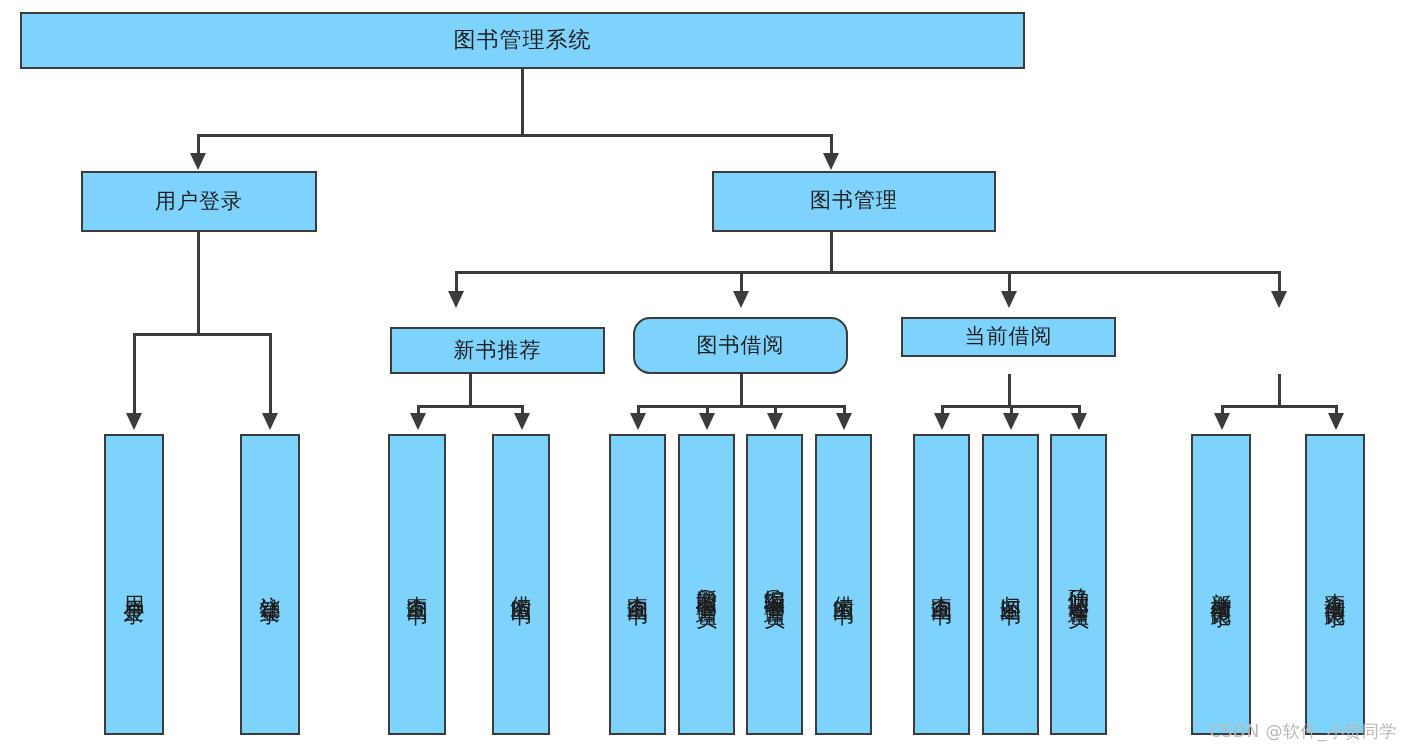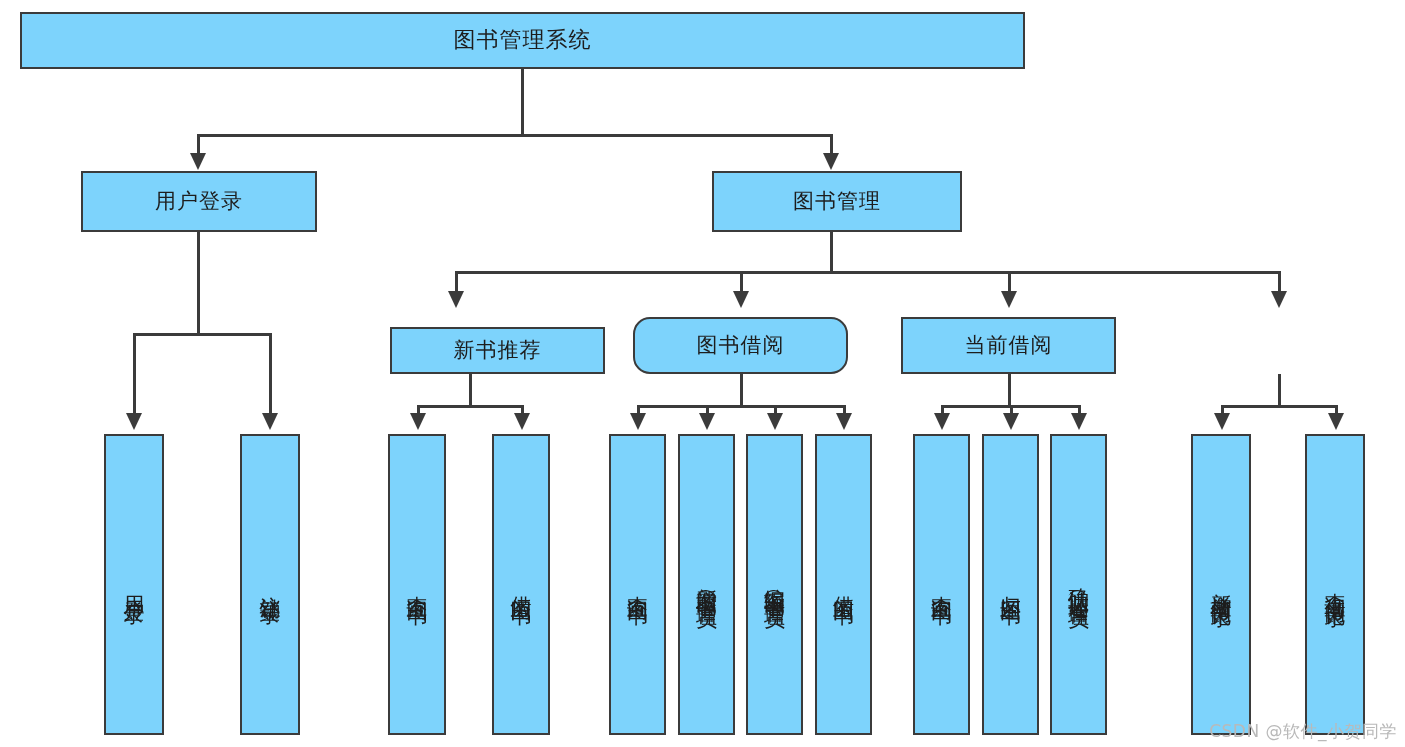--- a/index.html
+++ b/index.html
@@ -87,21 +87,21 @@
   <div class="ln h" style="left:197px;top:134px;width:636px;"></div>
 
   <div class="ln v" style="left:197px;top:134px;height:22px;"></div>
   <div class="arrow" style="left:190px;top:153px;"></div>
   <div class="ln v" style="left:830px;top:134px;height:22px;"></div>
   <div class="arrow" style="left:823px;top:153px;"></div>
 
   <div class="node h" style="left:81px;top:171px;width:236px;height:61px;">
     <span class="txt">用户登录</span>
   </div>
-  <div class="node h" style="left:712px;top:171px;width:250px;height:61px;">
+  <div class="node h" style="left:712px;top:171px;width:284px;height:61px;font-family:Liberation Mono, monospace;">
     <span class="txt">图书管理</span>
   </div>
 
   <div class="ln v" style="left:197px;top:232px;height:103px;"></div>
   <div class="ln h" style="left:133px;top:333px;width:138px;"></div>
   <div class="ln v" style="left:133px;top:333px;height:83px;"></div>
   <div class="arrow" style="left:126px;top:413px;"></div>
   <div class="ln v" style="left:269px;top:333px;height:83px;"></div>
   <div class="arrow" style="left:262px;top:413px;"></div>
 
@@ -123,21 +123,21 @@
   <div class="arrow" style="left:1001px;top:291px;"></div>
   <div class="ln v" style="left:1278px;top:271px;height:23px;"></div>
   <div class="arrow" style="left:1271px;top:291px;"></div>
 
   <div class="node h" style="left:362px;top:327px;width:215px;height:47px;margin-left:28px;">
     <span class="txt">新书推荐</span>
   </div>
   <div class="node h" style="left:633px;top:317px;width:215px;height:57px;border-radius:17px;">
     <span class="txt">图书借阅</span>
   </div>
-  <div class="node h" style="left:901px;top:317px;width:215px;height:57px;">
+  <div class="node h" style="left:901px;top:317px;width:215px;height:40px;">
     <span class="txt">当前借阅</span>
   </div>
 
   <div class="ln v" style="left:469px;top:374px;height:33px;"></div>
   <div class="ln h" style="left:417px;top:405px;width:106px;"></div>
   <div class="ln v" style="left:417px;top:405px;height:11px;"></div>
   <div class="arrow" style="left:410px;top:413px;"></div>
   <div class="ln v" style="left:521px;top:405px;height:11px;"></div>
   <div class="arrow" style="left:514px;top:413px;"></div>
 

